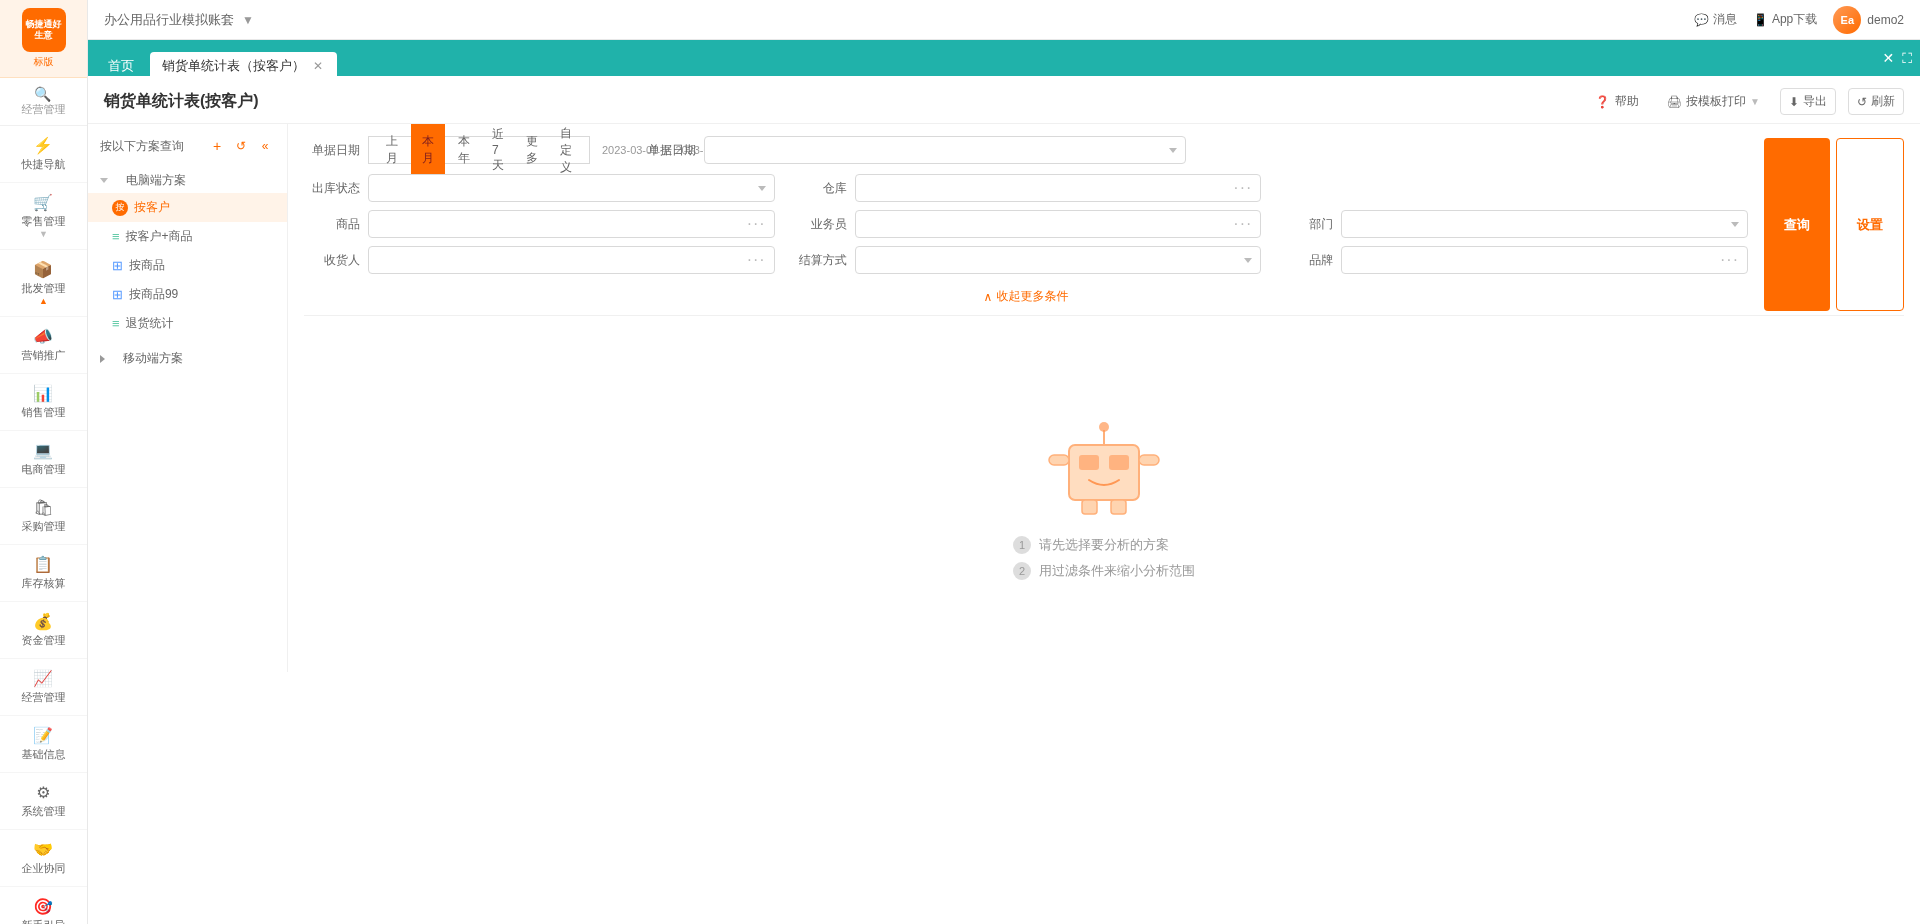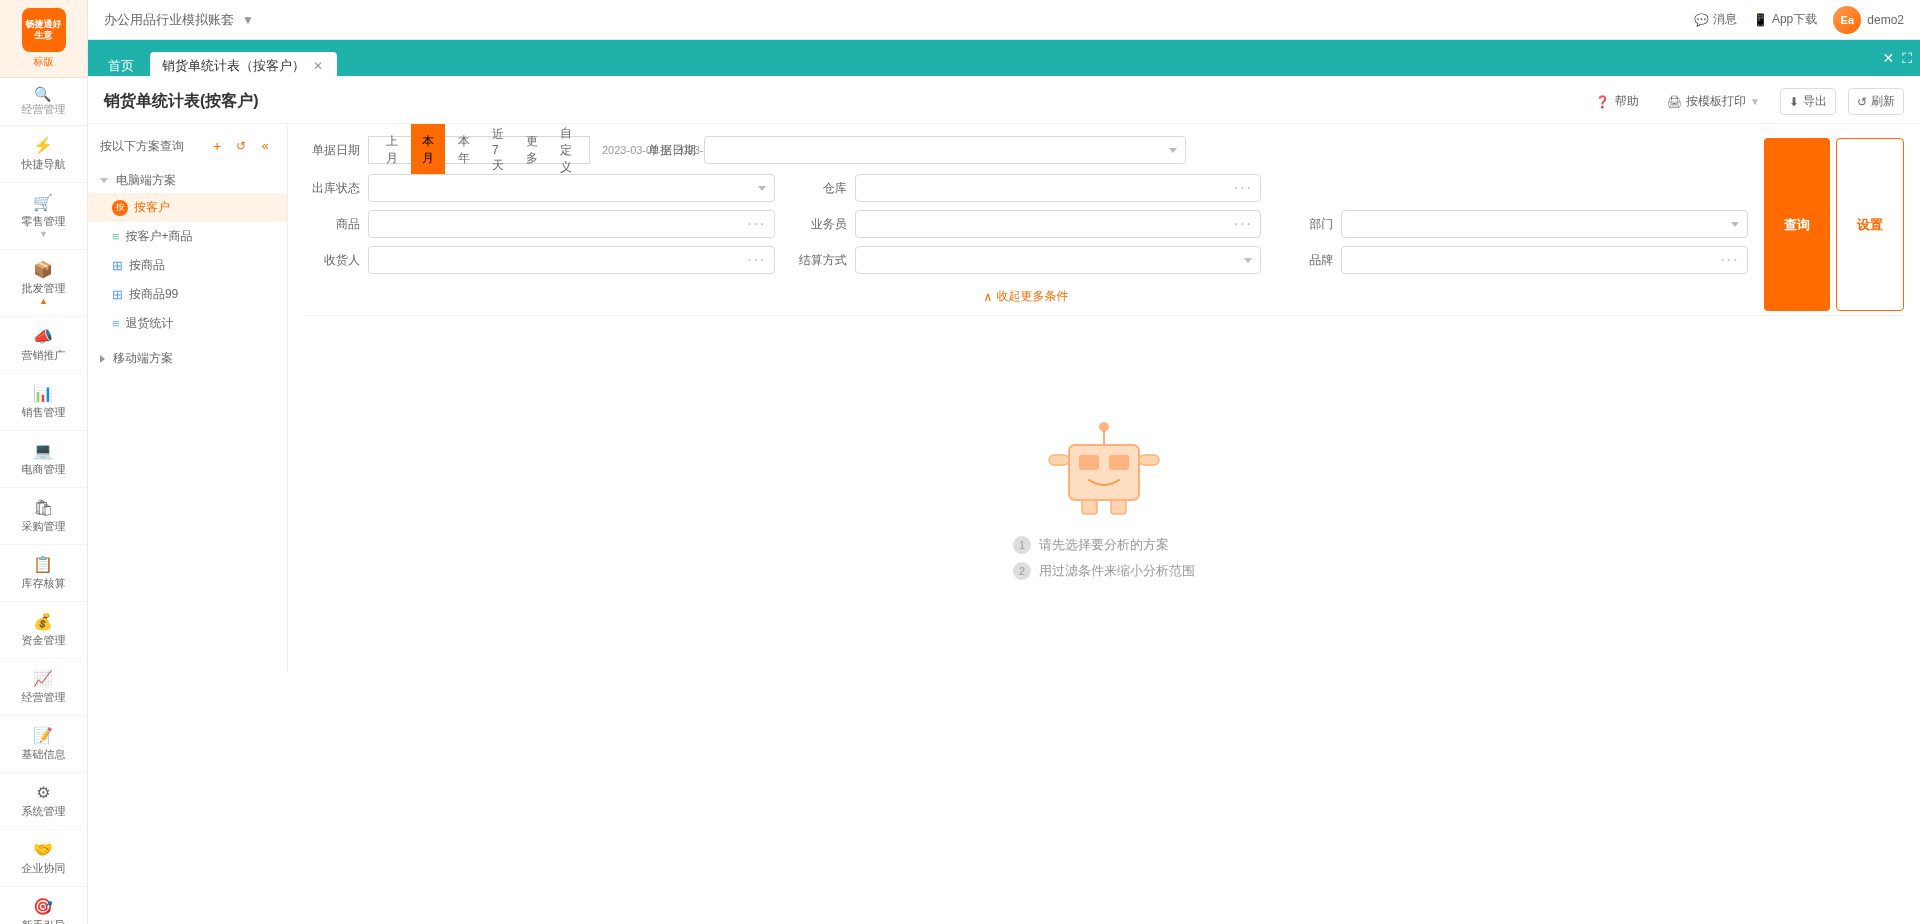--- a/index.html
+++ b/index.html
@@ -49,40 +49,40 @@
     
     .content-layout { display: flex; height: calc(100% - 50px); }
 
     
     .scheme-panel { width: 200px; border-right: 1px solid #f0f0f0; padding: 8px 0; flex-shrink: 0; }
     .scheme-panel-header { display: flex; align-items: center; justify-content: space-between; padding: 4px 12px 8px; }
     .scheme-panel-title { font-size: 12px; color: #666; }
     .scheme-panel-actions { display: flex; align-items: center; gap: 4px; }
     .scheme-action-icon { width: 20px; height: 20px; display: flex; align-items: center; justify-content: center; cursor: pointer; color: #ff6b00; font-size: 14px; border-radius: 3px; }
     .scheme-section { padding: 4px 0; }
-    .scheme-section-header { display: flex; align-items: center; gap: 8px; padding: 4px 12px; font-size: 12px; color: #666; cursor: pointer; }
+    .scheme-section-header { display: flex; align-items: center; gap: 18px; padding: 4px 12px; font-size: 12px; color: #666; cursor: pointer; }
     .scheme-item { display: flex; align-items: center; gap: 6px; padding: 6px 12px 6px 24px; font-size: 12px; color: #666; cursor: pointer; }
     .scheme-item.active { background: #fff3e8; color: #ff6b00; }
     .scheme-item .item-icon { width: 16px; height: 16px; border-radius: 50%; background: #ff6b00; display: flex; align-items: center; justify-content: center; color: white; font-size: 9px; flex-shrink: 0; }
     .scheme-item .item-icon-bar { color: #66ccaa; font-size: 13px; }
     .scheme-item .item-icon-table { color: #5599ff; font-size: 13px; }
 
     
     .filter-content { flex: 1; padding: 12px 16px; overflow-y: auto; }
 
     
     .filter-grid { display: grid; grid-template-columns: 1fr 1fr 1fr; gap: 12px 16px; margin-bottom: 8px; }
     .filter-row { display: flex; align-items: center; gap: 8px; }
     .filter-label { font-size: 12px; color: #666; white-space: nowrap; width: 56px; text-align: right; flex-shrink: 0; }
     .filter-control { flex: 1; height: 28px; border: 1px solid #d9d9d9; border-radius: 4px; padding: 0 8px; font-size: 12px; display: flex; align-items: center; justify-content: space-between; cursor: pointer; background: #fff; }
     .filter-control-placeholder { color: #bbb; font-size: 12px; }
     .filter-control-dots { color: #bbb; font-size: 16px; letter-spacing: 1px; }
     .date-btns { display: flex; gap: 4px; align-items: center; }
     .date-btn { padding: 2px 8px; border-radius: 3px; font-size: 12px; cursor: pointer; border: 1px solid transparent; color: #666; }
-    .date-btn.active { background: #ff6b00; color: #000000; border-radius: 10px; padding: 18px 10px; }
+    .date-btn.active { background: #ff6b00; color: #7f1d1d; border-radius: 10px; padding: 18px 10px; }
     .date-range { font-size: 11px; color: #999; margin-left: 4px; }
 
     
     .first-filter-row { display: grid; grid-template-columns: 320px 1fr 1fr; gap: 12px 16px; margin-bottom: 10px; align-items: center; }
     .date-filter-control { display: flex; align-items: center; gap: 4px; border: 1px solid #d9d9d9; border-radius: 0; padding: 0 8px; height: 28px; background: #fff; cursor: pointer; }
 
     
     .collapse-bar { text-align: center; padding: 6px; color: #ff6b00; font-size: 12px; cursor: pointer; display: flex; align-items: center; justify-content: center; gap: 4px; margin-top: 4px; }
 
     

